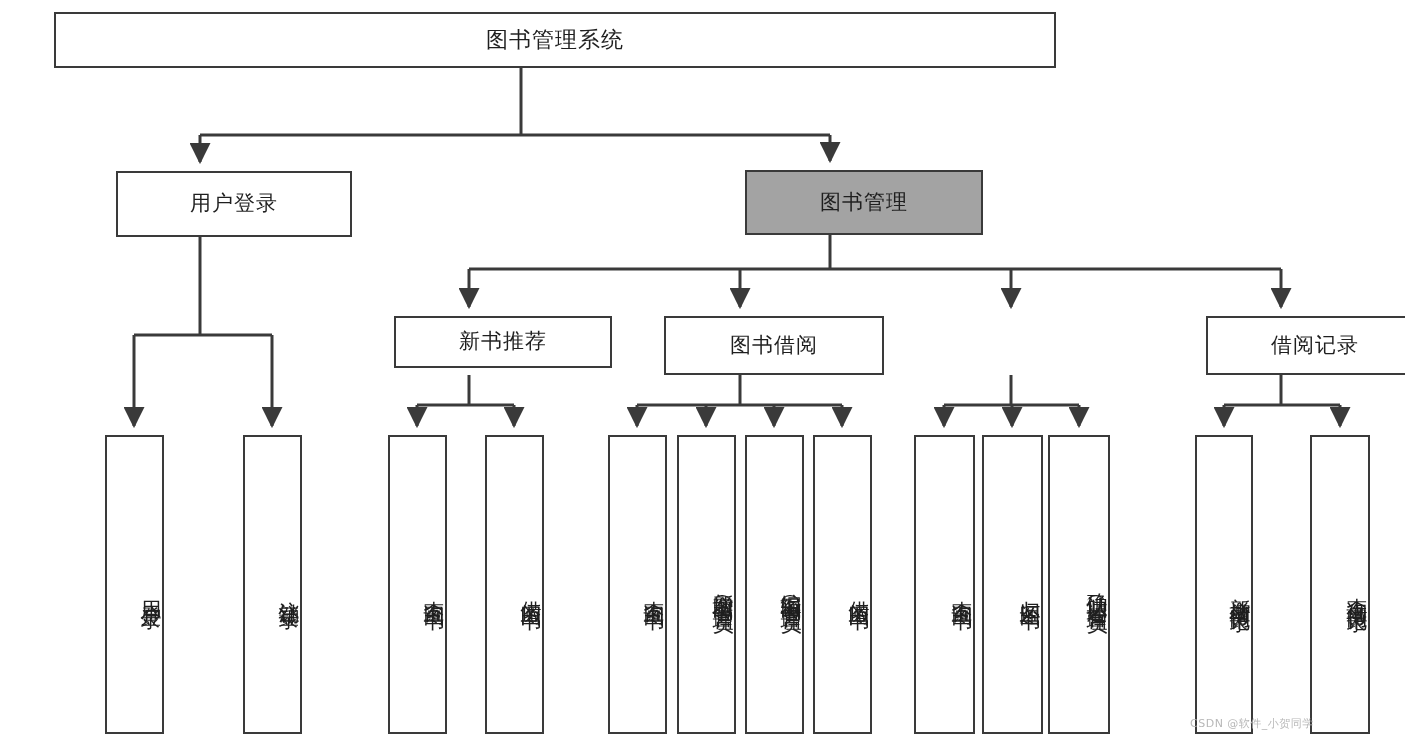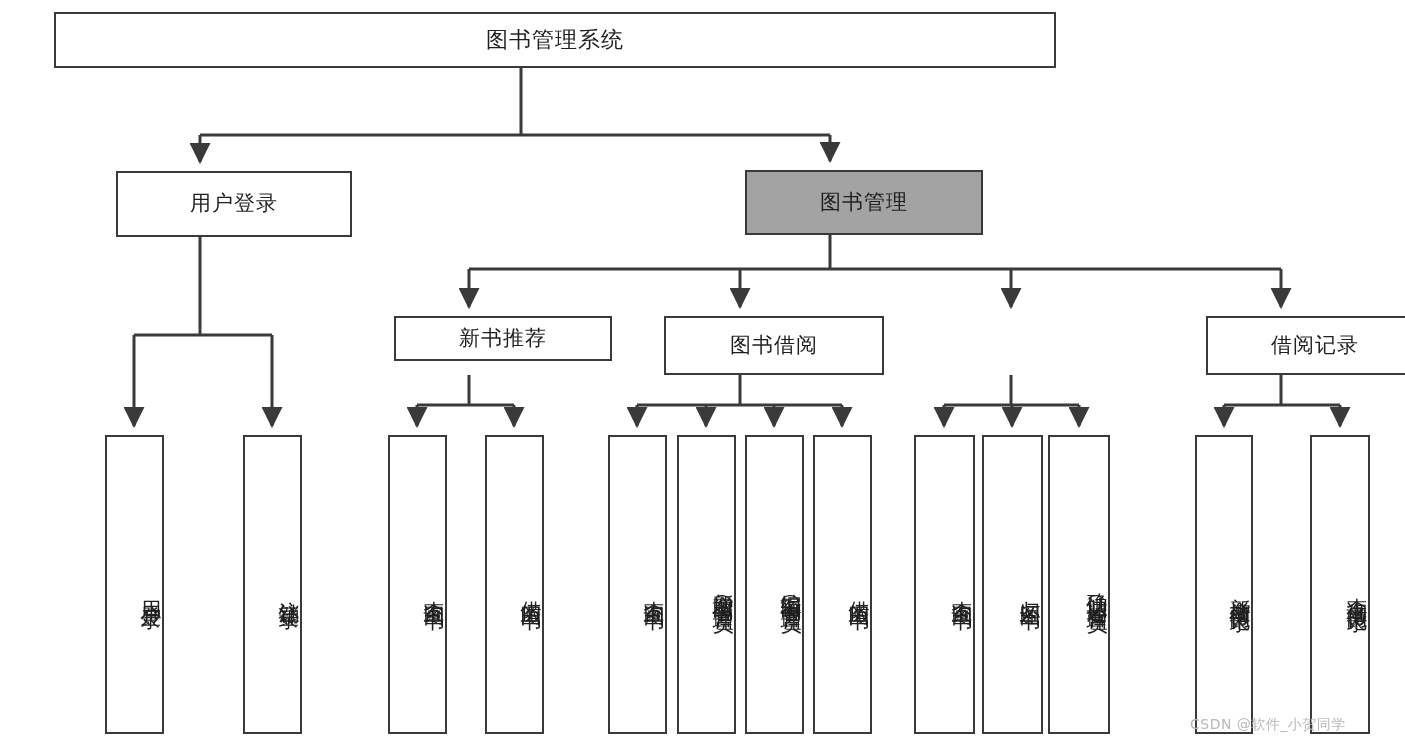--- a/index.html
+++ b/index.html
@@ -56,21 +56,21 @@
     justify-content: center;
     line-height: 1.05;
   }
   .node.v > span {
     writing-mode: vertical-rl;
     text-orientation: upright;
     display: block;
   }
   .watermark {
     position: absolute;
-    font-size: 14px;
+    font-size: 11px;
     color: #b8b8b8;
     letter-spacing: 0.5px;
     white-space: nowrap;
     user-select: none;
   }
 </style>
 </head>
 <body>
 
 <div id="canvas">
@@ -123,21 +123,21 @@
       <path d="M 1224 405 L 1224 426" marker-end="url(#arrow)"></path>
       <path d="M 1340 405 L 1340 426" marker-end="url(#arrow)"></path>
     </g>
   </svg>
 
   <div class="node h root" style="left: 20px; top: 12px; width: 1002px; height: 56px; border-color: rgb(58, 58, 58); background: rgb(255, 255, 255); color: rgb(31, 31, 31);">图书管理系统</div>
 
   <div class="node h" style="left: 82px; top: 171px; width: 236px; height: 66px; border-color: rgb(58, 58, 58); background: rgb(255, 255, 255); color: rgb(31, 31, 31);">用户登录</div>
   <div class="node h" style="left: 711px; top: 170px; width: 238px; height: 65px; border-color: rgb(58, 58, 58); background: #a3a3a3; color: rgb(31, 31, 31);">图书管理</div>
 
-  <div class="node h" style="left: 360px; top: 316px; width: 218px; height: 45px; border-color: rgb(58, 58, 58); background: rgb(255, 255, 255); color: rgb(31, 31, 31);">新书推荐</div>
+  <div class="node h" style="left: 360px; top: 316px; width: 218px; height: 52px; border-color: rgb(58, 58, 58); background: rgb(255, 255, 255); color: rgb(31, 31, 31);">新书推荐</div>
   <div class="node h" style="left: 630px; top: 316px; width: 220px; height: 59px; border-color: rgb(58, 58, 58); background: rgb(255, 255, 255); color: rgb(31, 31, 31);">图书借阅</div>
   <div class="node h" style="left: 1172px; top: 316px; width: 218px; height: 59px; border-color: rgb(58, 58, 58); background: rgb(255, 255, 255); color: rgb(31, 31, 31);">借阅记录</div>
 
   <div class="node v" style="left: 105px; top: 435px; width: 59px; height: 299px; border-color: rgb(58, 58, 58); background: rgb(255, 255, 255); color: rgb(31, 31, 31);">
       <span>用户登录</span>
     </div>
   <div class="node v" style="left: 243px; top: 435px; width: 59px; height: 299px; border-color: rgb(58, 58, 58); background: rgb(255, 255, 255); color: rgb(31, 31, 31);">
       <span>注销登录</span>
     </div>
   <div class="node v" style="left: 388px; top: 435px; width: 59px; height: 299px; border-color: rgb(58, 58, 58); background: rgb(255, 255, 255); color: rgb(31, 31, 31);">

